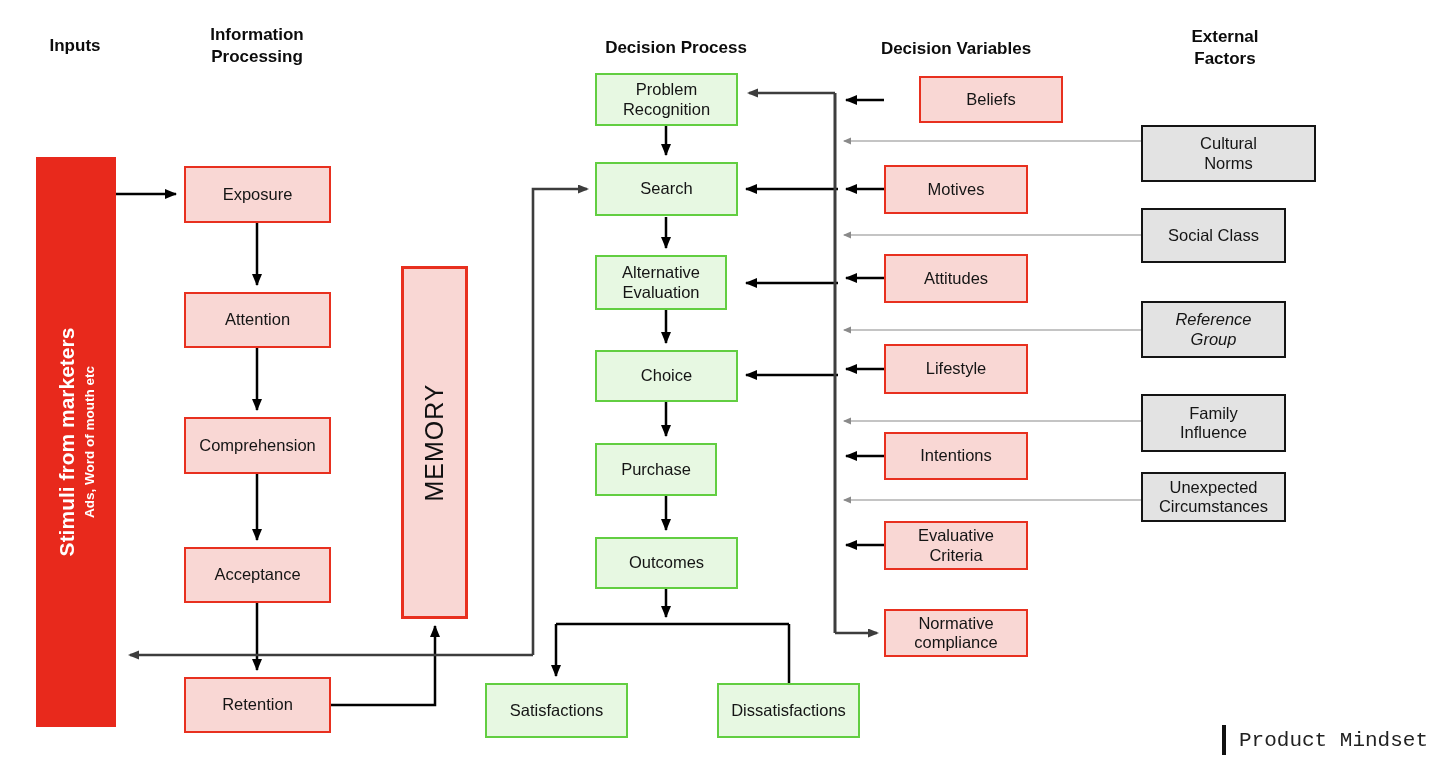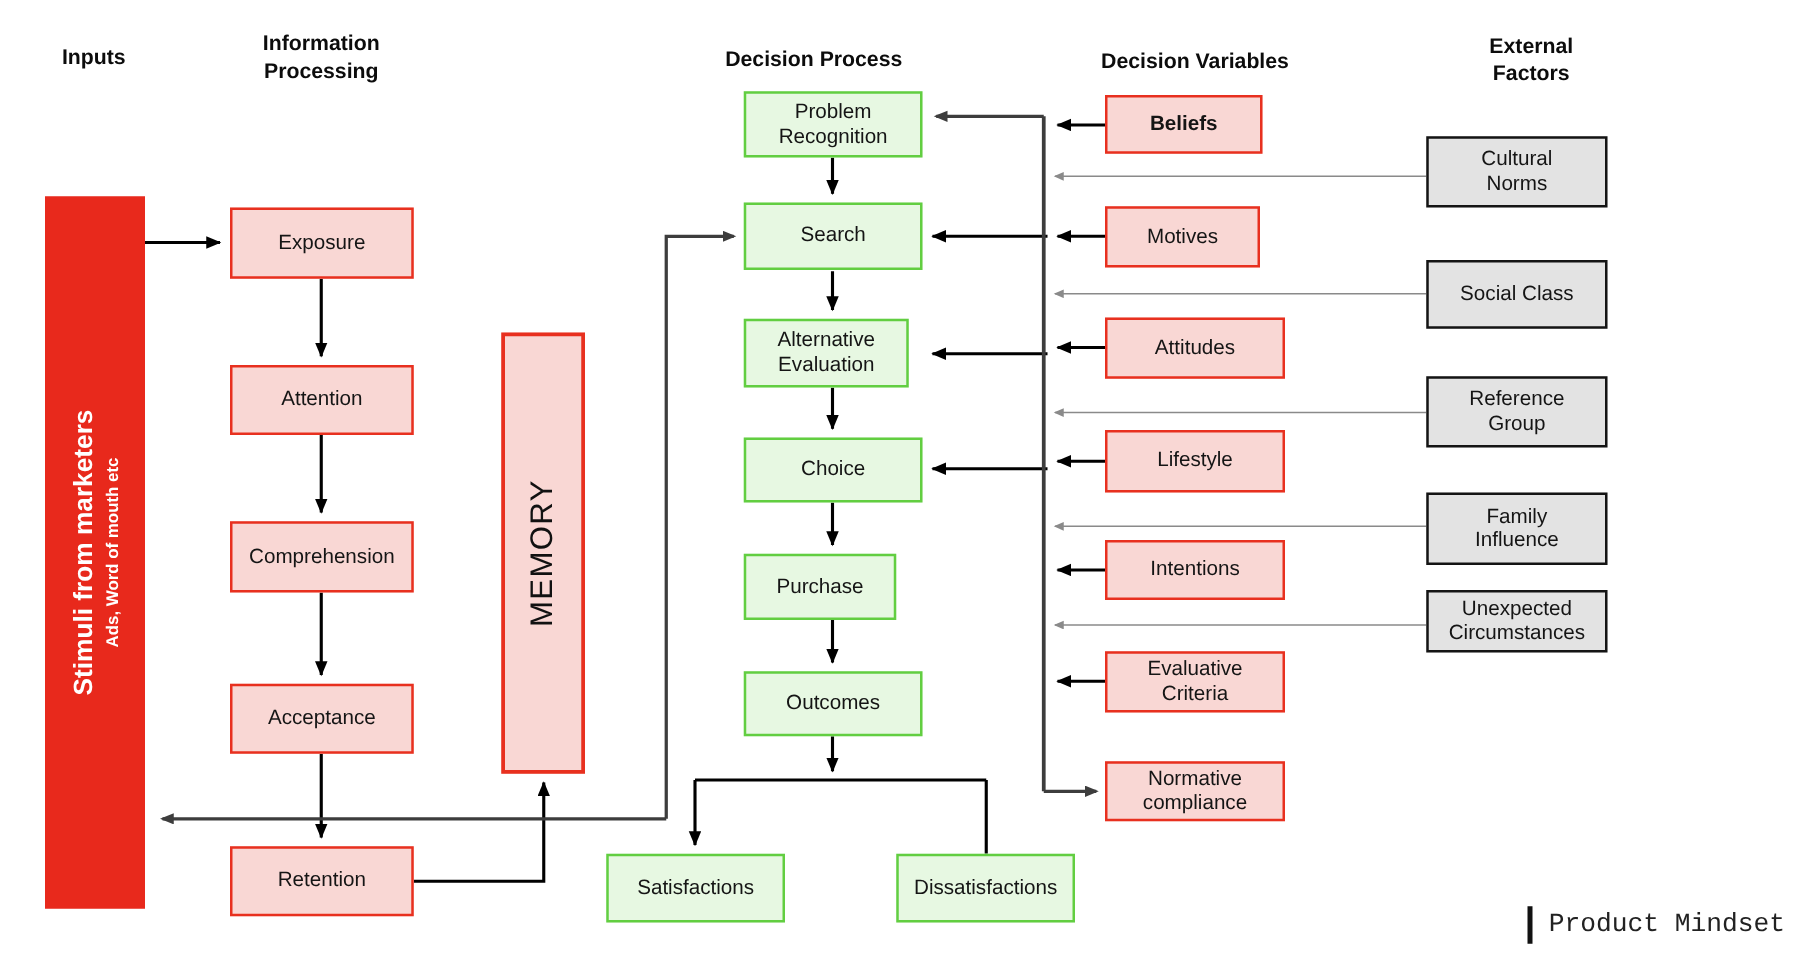--- a/index.html
+++ b/index.html
@@ -108,21 +108,21 @@
       <line class="wg" x1="1141" y1="141" x2="844" y2="141" marker-end="url(#mg)"></line>
       <line class="wg" x1="1141" y1="235" x2="844" y2="235" marker-end="url(#mg)"></line>
       <line class="wg" x1="1141" y1="330" x2="844" y2="330" marker-end="url(#mg)"></line>
       <line class="wg" x1="1141" y1="421" x2="844" y2="421" marker-end="url(#mg)"></line>
       <line class="wg" x1="1141" y1="500" x2="844" y2="500" marker-end="url(#mg)"></line>
     </g>
   </svg>
 
   <div class="hdr" style="left:20px;top:35px;width:110px;">Inputs</div>
   <div class="hdr" style="left:182px;top:24px;width:150px;">Information Processing</div>
-  <div class="hdr" style="left:560px;top:37px;width:182px;">Decision Process</div>
+  <div class="hdr" style="left:585px;top:37px;width:182px;">Decision Process</div>
   <div class="hdr" style="left:856px;top:38px;width:200px;">Decision Variables</div>
   <div class="hdr" style="left:1170px;top:26px;width:110px;">External Factors</div>
 
   <div class="stimuli">
     <div class="rot">
       <span class="t1">Stimuli from marketers</span>
       <span class="t2">Ads, Word of mouth etc</span>
     </div>
   </div>
 
@@ -164,49 +164,49 @@
   <div class="box green" style="left:595px;top:537px;width:143px;height:52px;">
       <span>Outcomes</span>
     </div>
   <div class="box green" style="left:485px;top:683px;width:143px;height:55px;">
       <span>Satisfactions</span>
     </div>
   <div class="box green" style="left:717px;top:683px;width:143px;height:55px;">
       <span>Dissatisfactions</span>
     </div>
 
-  <div class="box pink" style="left:884px;top:76px;width:126px;height:47px;font-weight:bold;">
+  <div class="box pink" style="left:919px;top:76px;width:144px;height:47px;">
       <span>Beliefs</span>
     </div>
-  <div class="box pink" style="left:884px;top:165px;width:124px;height:49px;">
+  <div class="box pink" style="left:884px;top:165px;width:144px;height:49px;">
       <span>Motives</span>
     </div>
   <div class="box pink" style="left:884px;top:254px;width:144px;height:49px;">
       <span>Attitudes</span>
     </div>
   <div class="box pink" style="left:884px;top:344px;width:144px;height:50px;">
       <span>Lifestyle</span>
     </div>
   <div class="box pink" style="left:884px;top:432px;width:144px;height:48px;">
       <span>Intentions</span>
     </div>
   <div class="box pink" style="left:884px;top:521px;width:144px;height:49px;">
       <span class="narrow">Evaluative Criteria</span>
     </div>
   <div class="box pink" style="left:884px;top:609px;width:144px;height:48px;">
       <span class="narrow">Normative compliance</span>
     </div>
 
-  <div class="box grayb" style="left:1141px;top:109px;width:145px;height:57px;">
+  <div class="box grayb" style="left:1141px;top:125px;width:175px;height:57px;">
       <span class="narrow">Cultural Norms</span>
     </div>
   <div class="box grayb" style="left:1141px;top:208px;width:145px;height:55px;">
       <span>Social Class</span>
     </div>
-  <div class="box grayb" style="left:1141px;top:301px;width:145px;height:57px;">
+  <div class="box grayb" style="left:1141px;top:301px;width:145px;height:57px;font-style:italic;">
       <span class="narrow">Reference Group</span>
     </div>
   <div class="box grayb" style="left:1141px;top:394px;width:145px;height:58px;">
       <span class="narrow">Family Influence</span>
     </div>
   <div class="box grayb" style="left:1141px;top:472px;width:145px;height:50px;">
       <span>Unexpected Circumstances</span>
     </div>
 
   <div class="logo">

